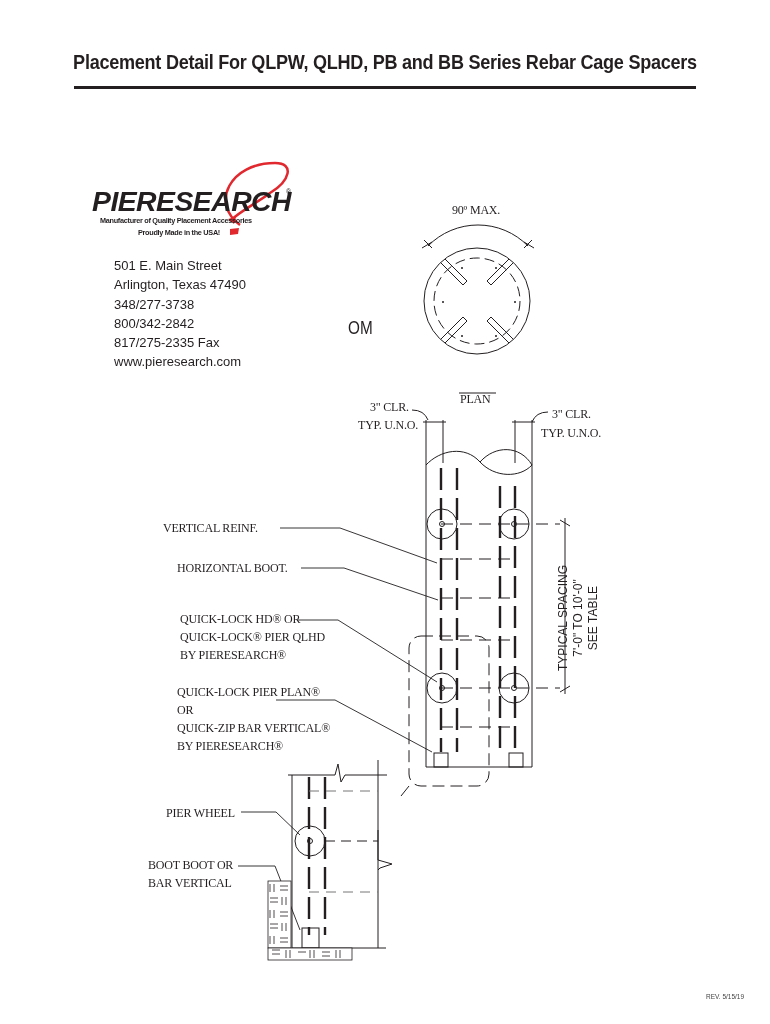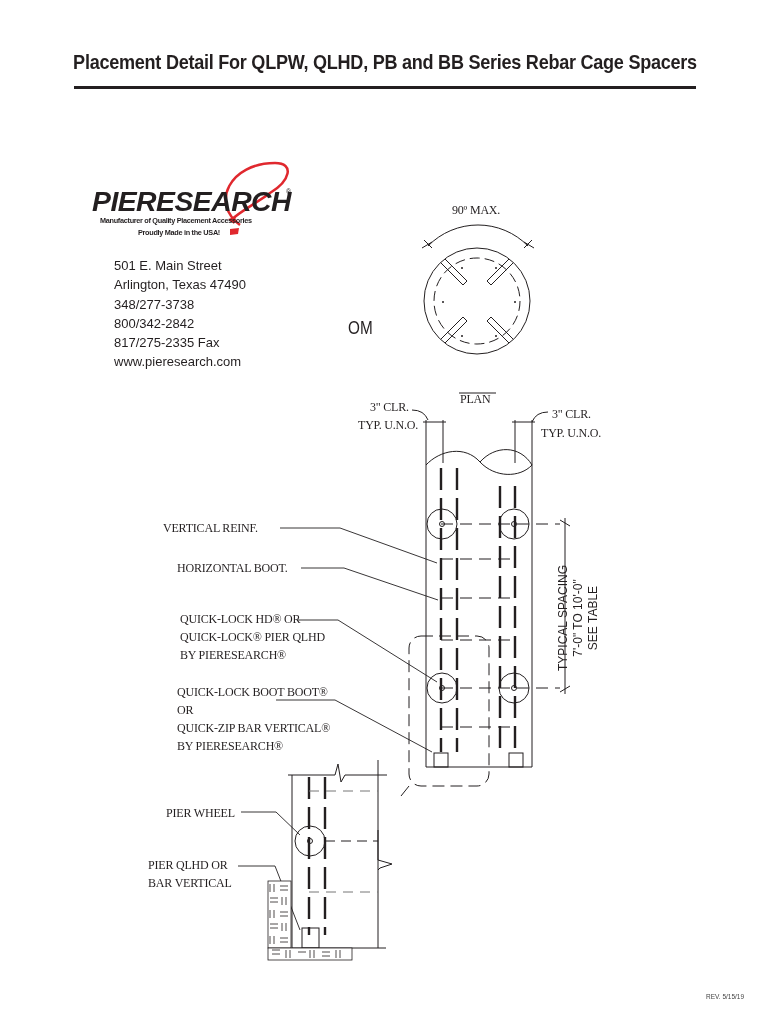--- a/index.html
+++ b/index.html
@@ -180,25 +180,25 @@
 </div>
 
 <div class="lbl" style="left:163px;top:519px;">VERTICAL REINF.</div>
 <div class="lbl" style="left:177px;top:559px;">HORIZONTAL BOOT.</div>
 <div class="lbl" style="left:180px;top:610px;">
   <div>QUICK-LOCK HD® OR</div>
   <div>QUICK-LOCK® PIER QLHD</div>
   <div>BY PIERESEARCH®</div>
 </div>
 <div class="lbl" style="left:177px;top:683px;">
-  <div>QUICK-LOCK BOOT BOOT®</div>
+  <div>QUICK-LOCK PIER PLAN®</div>
   <div>OR</div>
   <div>QUICK-ZIP BAR VERTICAL®</div>
   <div>BY PIERESEARCH®</div>
 </div>
 
 <div class="lbl" style="left:166px;top:804px;text-align:center;">PIER WHEEL</div>
 <div class="lbl" style="left:148px;top:856px;">
-  <div>PIER QLHD OR</div>
+  <div>BOOT BOOT OR</div>
   <div>BAR VERTICAL</div>
 </div>
 
 <div class="rev">REV. 5/15/19</div>
 
 </body></html>

